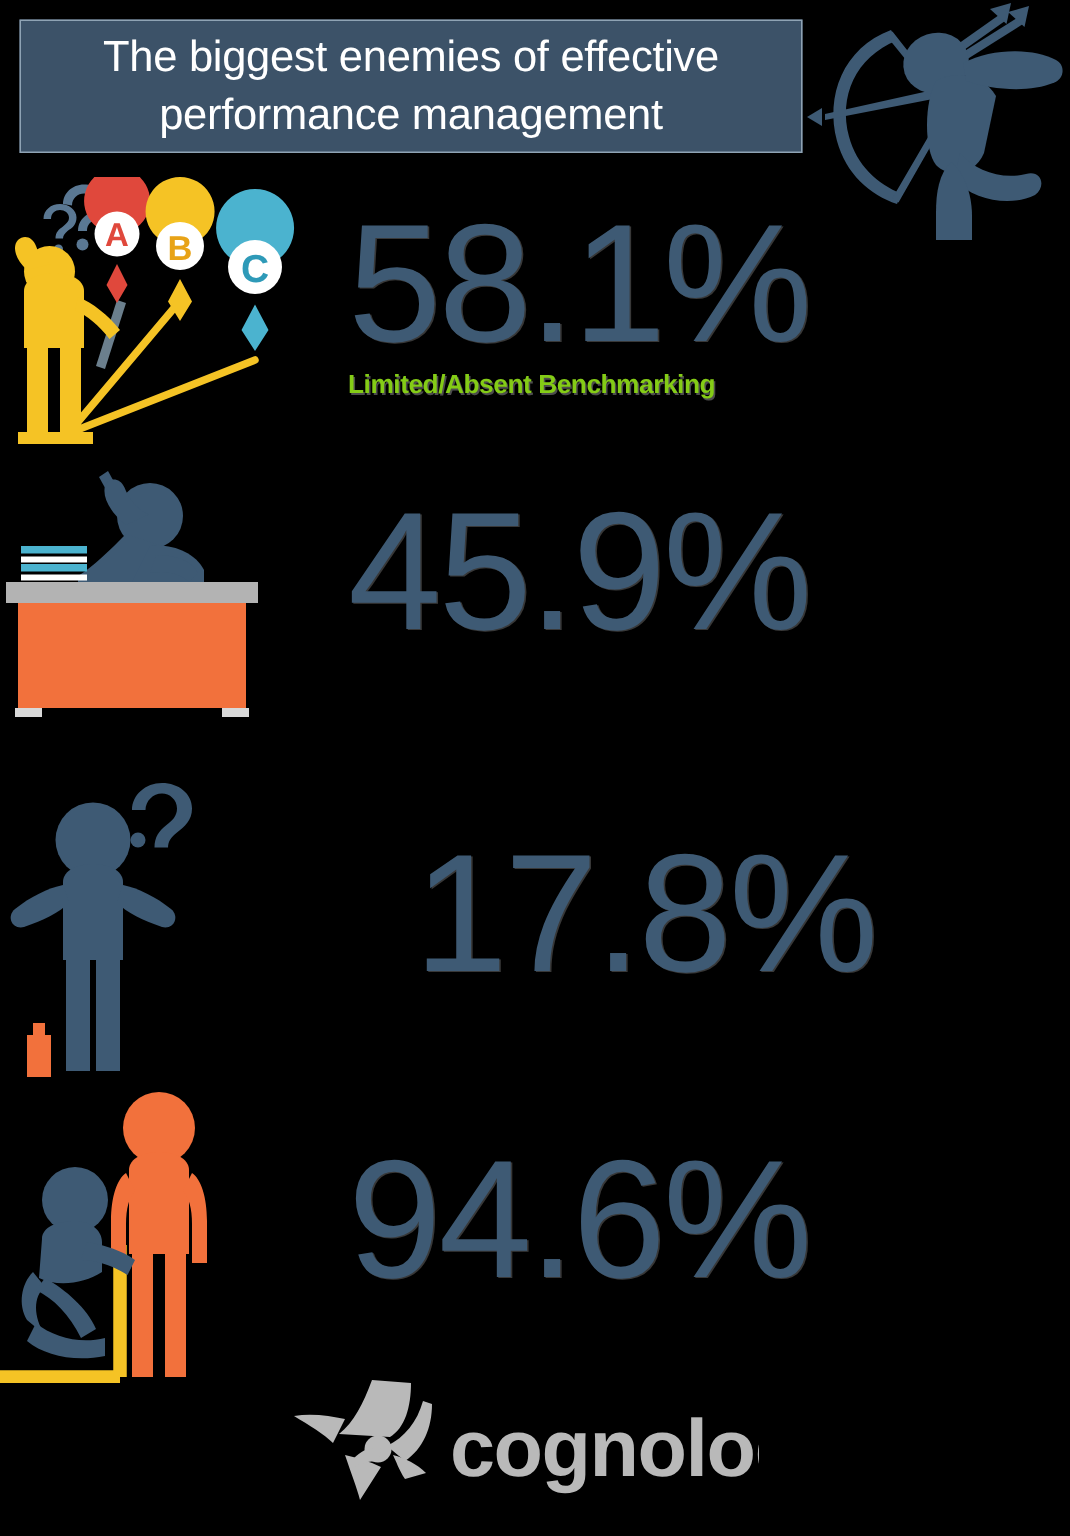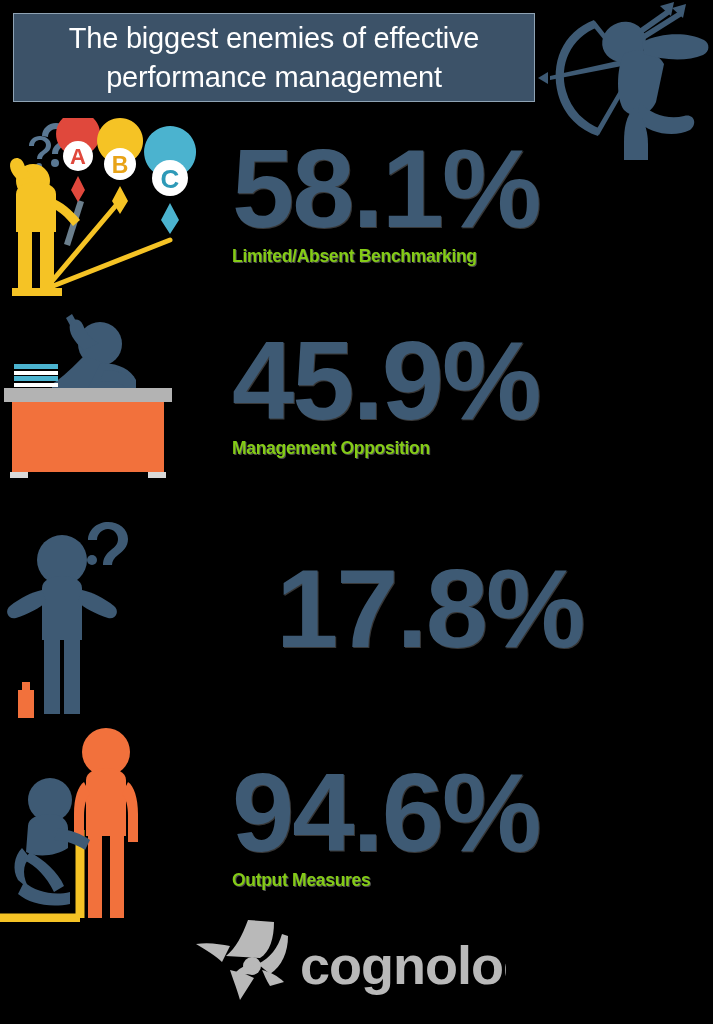--- a/index.html
+++ b/index.html
@@ -68,21 +68,21 @@
   .stat-text {
     position: absolute;
     left: 232px;
     top: 0;
     width: 420px;
   }
   .stat-value {
     color: #3e5a74;
     font-size: 112px;
     line-height: 0.95;
-    font-weight: 700;
+    font-weight: 400;
     letter-spacing: -2px;
     font-family: "Liberation Sans", sans-serif;
     text-shadow: 1px 1px 0 rgba(255,255,255,0.22);
     white-space: nowrap;
   }
   .stat-label {
     color: #84cc16;
     font-size: 17.5px;
     font-weight: 700;
     letter-spacing: -0.3px;
@@ -241,21 +241,20 @@
         <rect x="4" y="76" width="168" height="14" fill="#b3b3b3"></rect>
 
         <rect x="12" y="90" width="152" height="70" fill="#f2713c"></rect>
 
         <rect x="10" y="160" width="18" height="6" fill="#d9d9d9"></rect>
         <rect x="148" y="160" width="18" height="6" fill="#d9d9d9"></rect>
       </svg>
     </div>
     <div class="stat-text">
       <div class="stat-value">45.9%</div>
-      <div class="stat-label">Management Opposition</div>
     </div>
   </div>
 
   <div class="stat-row" id="row-2">
     <div class="art">
       <svg viewBox="0 0 222 200" width="222" height="200" aria-hidden="true">
 
         <g fill="#3e5a74">
           <path d="M88 22 c0-10 9-18 20-18 11 0 20 7 20 17 0 8-5 12-10 16 -4 3-6 6-6 10 l-9 0 c0-7 3-11 8-15 4-3 7-6 7-11 0-6-5-10-10-10 -6 0-11 5-11 11 Z"></path>
           <circle cx="92" cy="42" r="5"></circle>
@@ -311,21 +310,20 @@
           <path d="M58 106 C70 108 82 112 90 118 l-5 10 C76 122 64 118 54 118 Z"></path>
 
           <path d="M22 126 C14 134 12 148 18 158 l12 10 C22 156 22 142 30 136 Z"></path>
           <path d="M24 160 C36 170 54 174 70 170 l0 12 C50 186 30 182 18 172 Z"></path>
           <path d="M30 130 C44 138 58 150 64 164 l-10 6 C46 154 36 144 24 138 Z"></path>
         </g>
       </svg>
     </div>
     <div class="stat-text">
       <div class="stat-value">94.6%</div>
-      <div class="stat-label">Output Measures</div>
     </div>
   </div>
 
   <div class="footer-logo">
     <svg viewBox="0 0 310 82" width="310" height="82" aria-hidden="true">
 
       <g fill="#b9b9b9">
         <path d="M52 2 C46 18 40 30 30 38 L64 40 C74 34 78 20 78 4 Z"></path>
         <path d="M0 26 C10 32 20 38 26 44 L34 28 C24 26 12 24 0 26 Z"></path>
         <path d="M86 16 C82 30 74 40 62 46 L74 56 C86 48 92 34 92 18 Z"></path>

